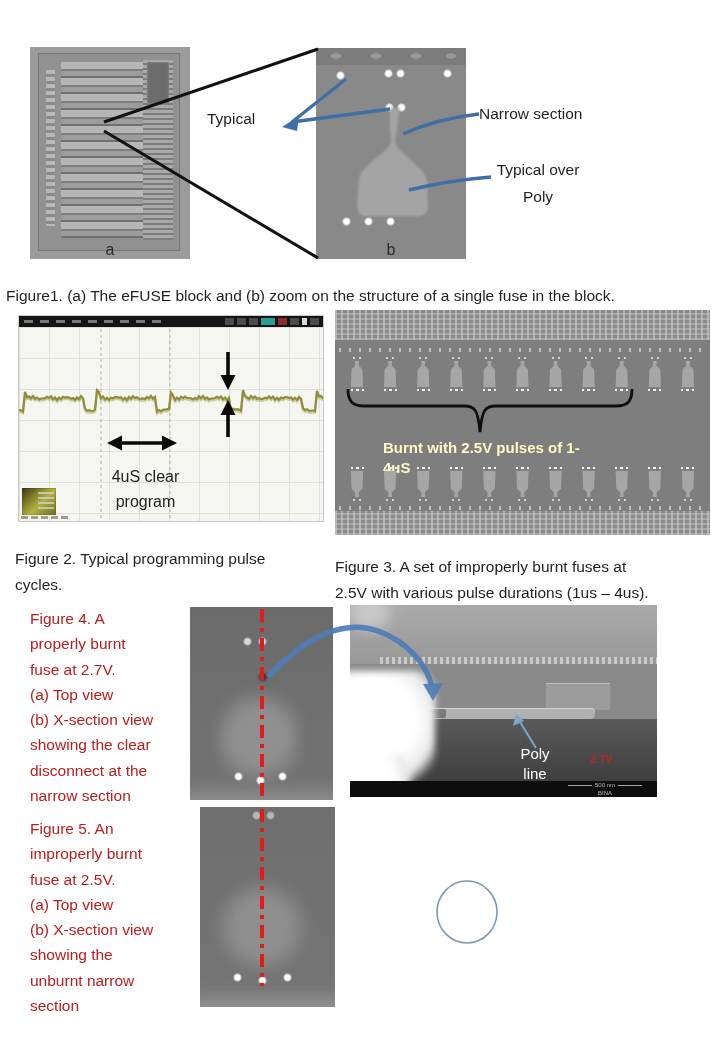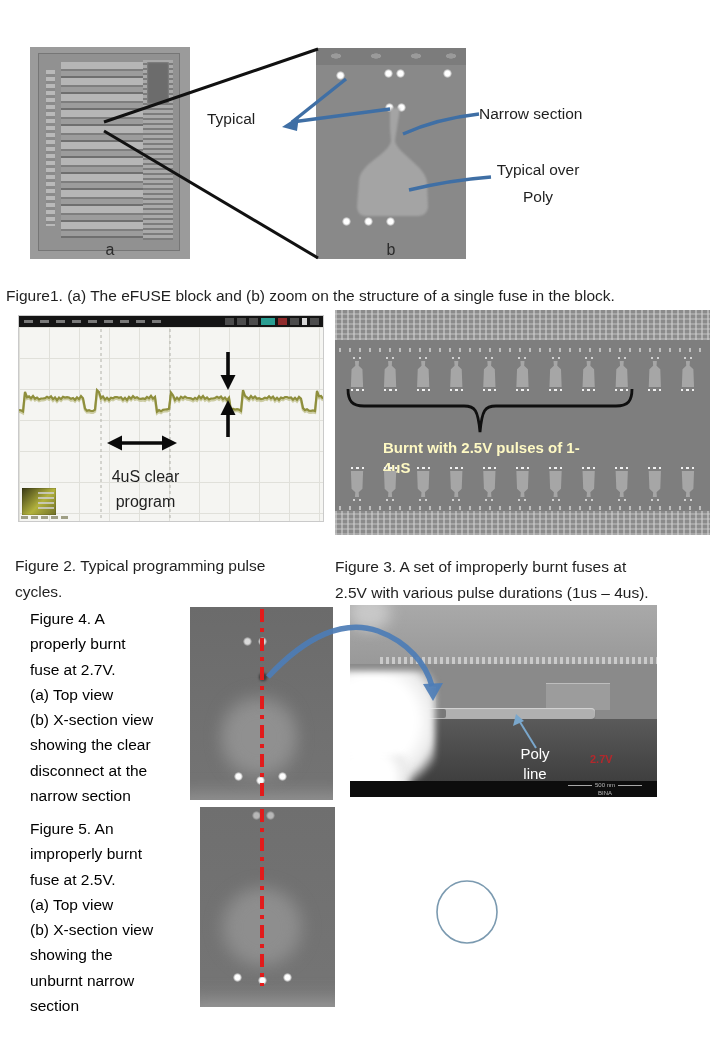--- a/index.html
+++ b/index.html
@@ -63,23 +63,23 @@
     clip-path:polygon(38% 0,62% 0,60% 18%,82% 32%,86% 100%,14% 100%,18% 32%,40% 18%);}
   .fuse-dots3{width:17px;height:4px;
     background:radial-gradient(circle 2px at 3px 2px,#f2f2f2 60%,transparent 65%),
                radial-gradient(circle 2px at 8.5px 2px,#f2f2f2 60%,transparent 65%),
                radial-gradient(circle 2px at 14px 2px,#f2f2f2 60%,transparent 65%);}
   .fuse-row.flip .fuse{transform:scaleY(-1);}
   #burnt-label{position:absolute;left:48px;top:128px;font-weight:bold;font-size:15px;color:#fef9c3;line-height:20px;}
   
   .caption{font-size:15.5px;line-height:26px;color:#1f1f1f;}
   #cap1{left:6px;top:283px;width:706px;}
-  #cap2{left:15px;top:546px;width:305px;margin-top:7px;}
+  #cap2{left:15px;top:546px;width:305px;}
   #cap3{left:335px;top:554px;width:382px;}
-  .sidetext{font-size:15.5px;line-height:25.3px;color:#000000;}
+  .sidetext{font-size:15.5px;line-height:25.3px;color:#b91c1c;}
   #fig4-text{left:30px;top:606px;width:168px;}
   #fig5-text{left:30px;top:816px;width:168px;}
   
   #fig4-top{left:190px;top:607px;width:143px;height:193px;background:linear-gradient(180deg,#6b6b6b,#747474);overflow:hidden;}
   .glow{position:absolute;border-radius:50%;filter:blur(7px);}
   .darkspot{position:absolute;width:8px;height:8px;border-radius:50%;background:#3a3a3a;filter:blur(1px);}
   #fig4-xs{left:350px;top:605px;width:307px;height:192px;background:#8f8f8f;overflow:hidden;}
   .xs-top{position:absolute;left:0;top:0;right:0;height:62px;background:linear-gradient(180deg,#a9a9a9,#989898);}
   .speckle{position:absolute;height:7px;filter:blur(.4px);opacity:.9;
     background:repeating-linear-gradient(90deg,#d0d0d0 0 3px,#9a9a9a 3px 6px);}

